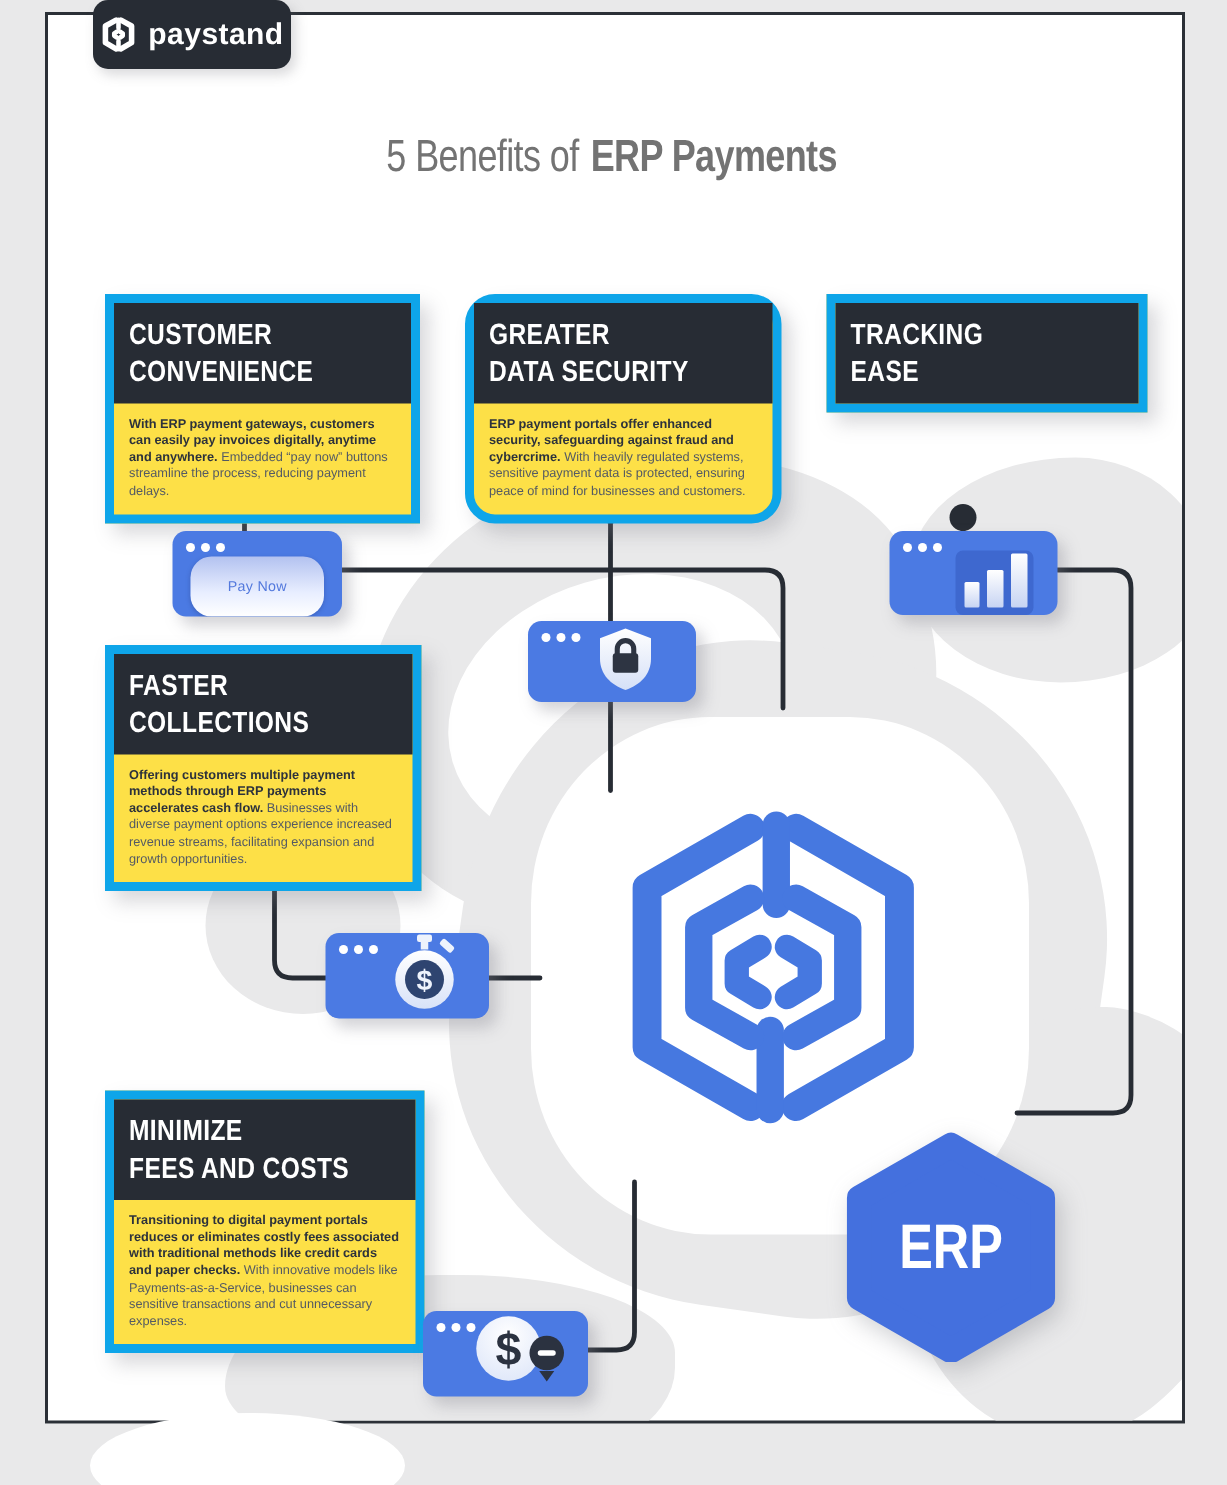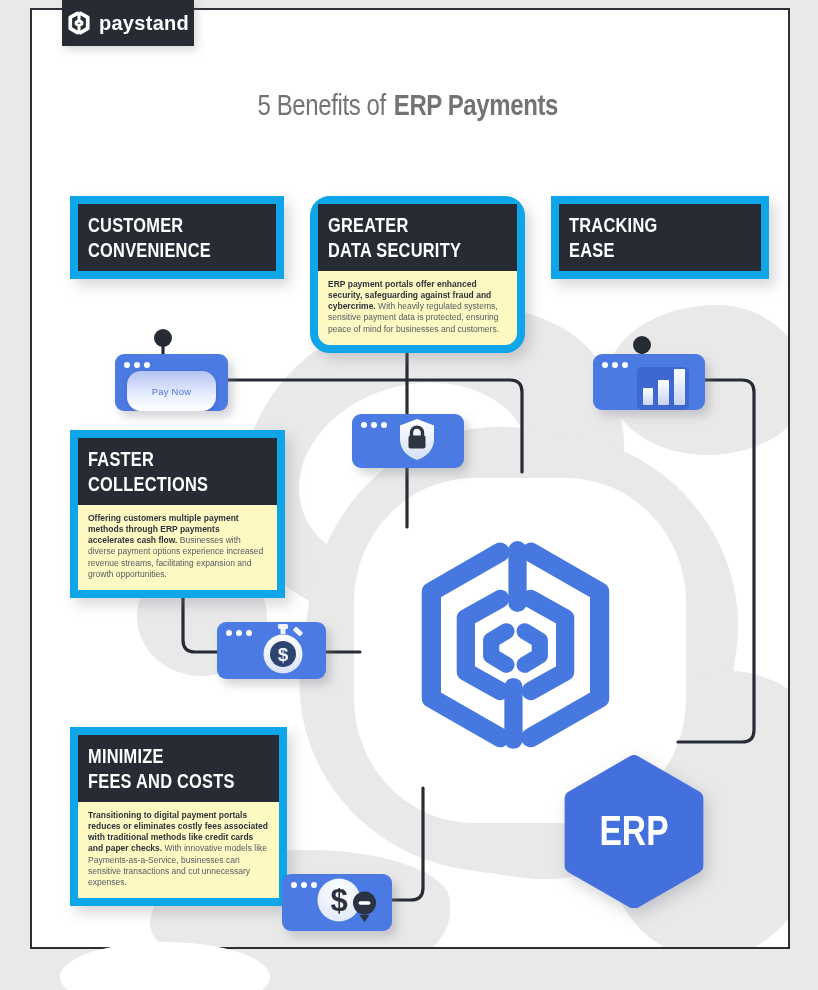--- a/index.html
+++ b/index.html
@@ -13,36 +13,36 @@
     position:absolute;left:30px;top:8px;width:756px;height:937px;
     background:#ffffff;border:2px solid #2b3037;overflow:hidden;
   }
   
   .blob{position:absolute;background:#e9e9ea;}
   .blob-white{position:absolute;background:#ffffff;}
   .connectors{position:absolute;left:0;top:0;z-index:5;pointer-events:none;}
   
   .brand-badge{
     position:absolute;left:62px;top:0;width:132px;height:46px;z-index:12;
-    background:#272c34;border-radius:0;
+    background:#272c34;border-radius:10px;
     display:flex;align-items:center;justify-content:center;gap:8px;
     box-shadow:3px 4px 8px rgba(110,112,120,.25);
   }
   .brand-name{color:#fff;font-size:20px;font-weight:700;letter-spacing:.3px;}
   
   .main-title{
     position:absolute;left:30px;top:88px;width:756px;text-align:center;z-index:6;
     color:#737373;font-size:30px;white-space:nowrap;
   }
   .main-title .scale{display:inline-block;transform:scaleX(.8);}
   .t-reg{font-weight:500;letter-spacing:-.5px;}
   .t-bold{font-weight:800;margin-left:10px;letter-spacing:-.5px;}
   
   .benefit-box{
-    position:absolute;z-index:6;background:#fef9c3;border:8px solid #0ea5e9;
+    position:absolute;z-index:6;background:#fde047;border:6px solid #0ea5e9;
     box-shadow:6px 7px 12px rgba(128,130,138,.30);
   }
   .benefit-header{background:#272c34;color:#fff;padding:9px 10px 7px;}
   .benefit-title{
     font-size:19.5px;font-weight:800;line-height:1.3;letter-spacing:.3px;
     transform:scaleX(.84);transform-origin:0 50%;white-space:nowrap;
   }
   .benefit-body{
     padding:8px 10px 10px;font-size:8.5px;line-height:1.32;color:#545a63;
     text-align:left;
@@ -129,20 +129,24 @@
   <span class="scale">
     <span class="t-reg">5 Benefits of</span><span class="t-bold">ERP Payments</span>
   </span>
 </div>
 
 <div class="benefit-box" style="left:70px;top:196px;width:198px;">
   <div class="benefit-header">
     <div class="benefit-title">CUSTOMER</div>
     <div class="benefit-title">CONVENIENCE</div>
   </div>
+  <div class="benefit-body">
+    <span class="b">With ERP payment gateways, customers can easily pay invoices digitally, anytime and anywhere.</span>
+    <span>Embedded “pay now” buttons streamline the process, reducing payment delays.</span>
+  </div>
 </div>
 
 <div class="benefit-box" style="left:310px;top:196px;width:199px;border-radius:20px;">
   <div class="benefit-header">
     <div class="benefit-title">GREATER</div>
     <div class="benefit-title">DATA SECURITY</div>
   </div>
   <div class="benefit-body">
     <span class="b">ERP payment portals offer enhanced security, safeguarding against fraud and cybercrime.</span>
     <span>With heavily regulated systems, sensitive payment data is protected, ensuring peace of mind for businesses and customers.</span>

